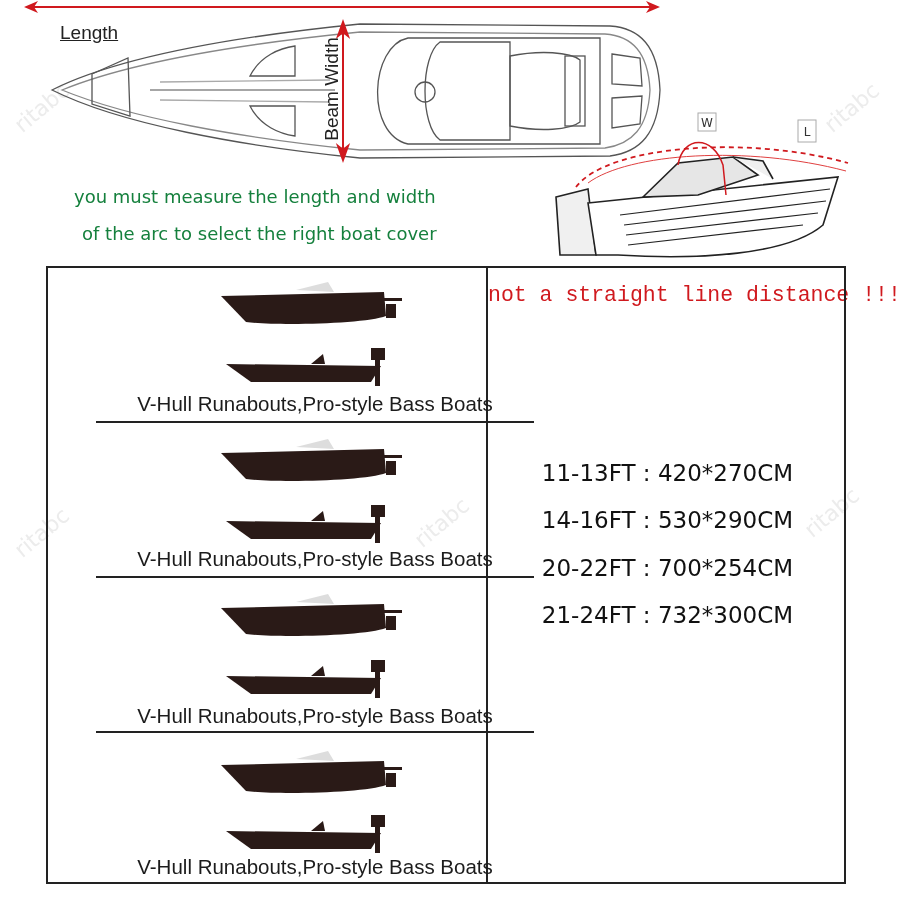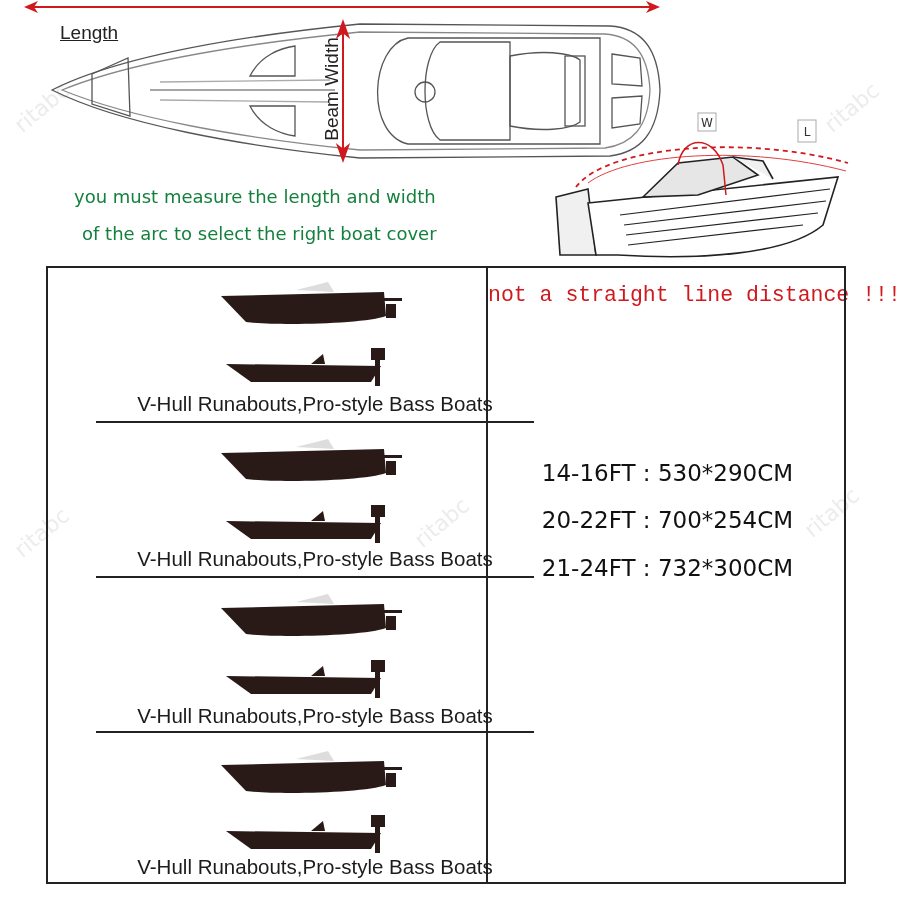--- a/index.html
+++ b/index.html
@@ -153,16 +153,17 @@
           <rect x="150" y="2" width="14" height="12" fill="#2a1a17"></rect>
           <rect x="154" y="14" width="5" height="26" fill="#2a1a17"></rect>
           <path d="M90,18 L102,8 L104,18 Z" fill="#2a1a17"></path>
         </svg>
       <div class="caption" style="top:122px;">V-Hull Runabouts,Pro-style Bass Boats</div>
     </div>
   </div>
 </div>
 
 <div class="abs sizes">
+  <div class="size-line">11-13FT : 420*270CM</div>
   <div class="size-line">14-16FT : 530*290CM</div>
   <div class="size-line">20-22FT : 700*254CM</div>
   <div class="size-line">21-24FT : 732*300CM</div>
 </div>
 
 </body></html>

